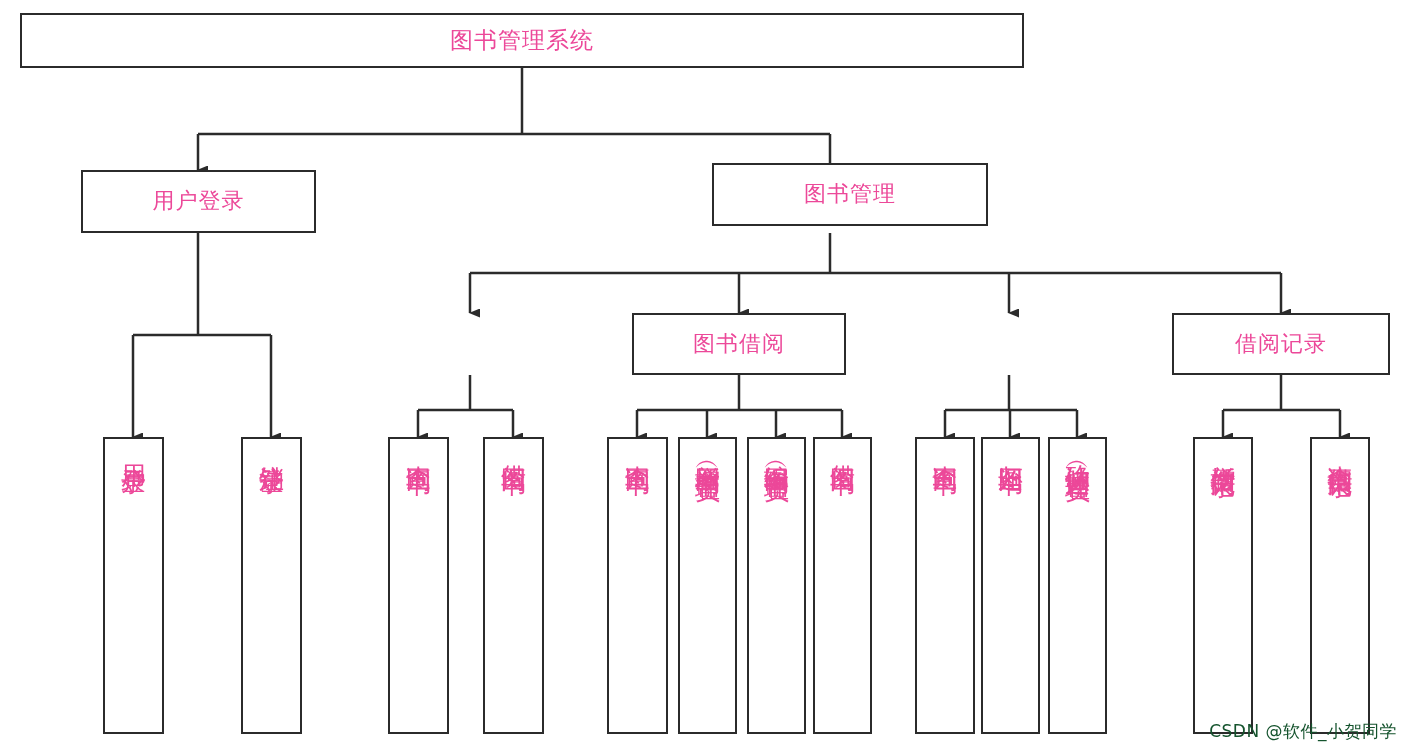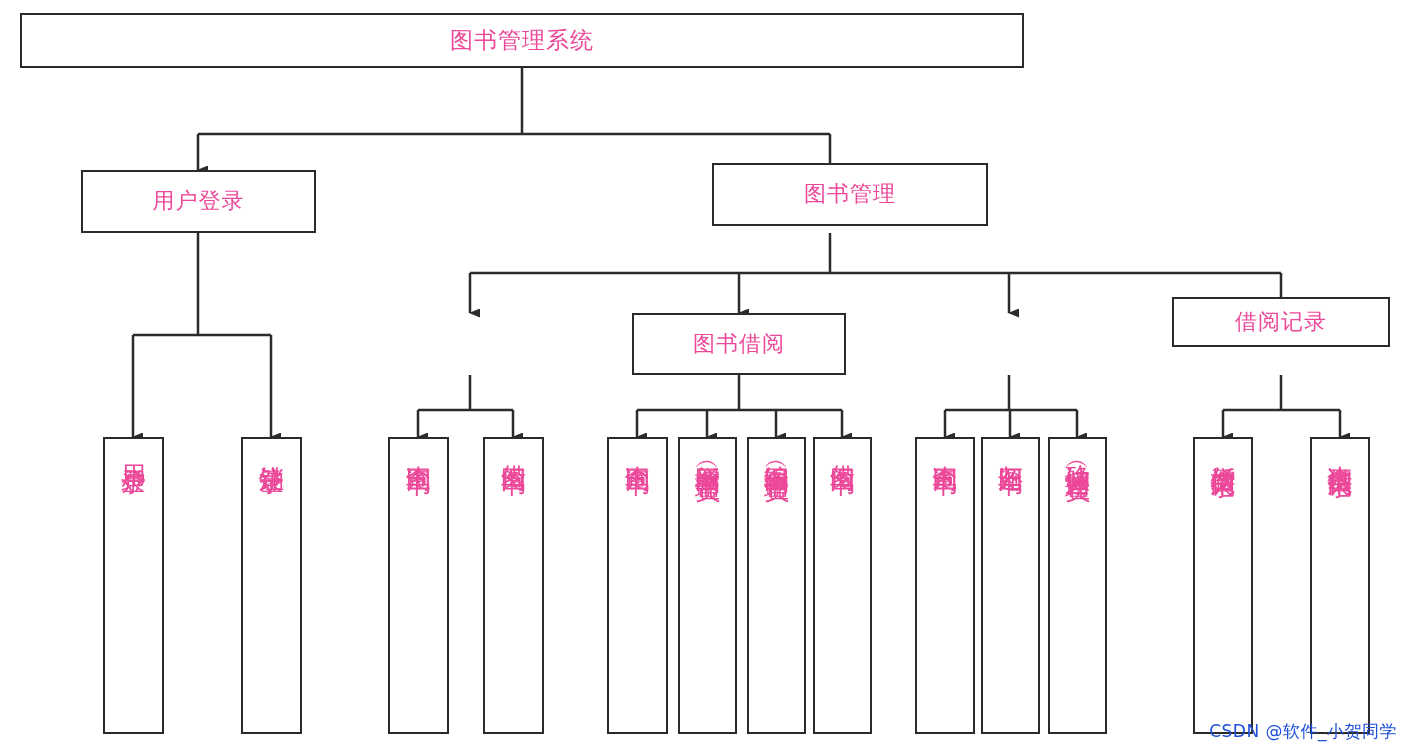--- a/index.html
+++ b/index.html
@@ -62,21 +62,21 @@
     font-size: 25px;
     line-height: 1.0;
     letter-spacing: 2px;
     white-space: nowrap;
   }
   .watermark {
     position: absolute;
     right: 8px;
     bottom: 4px;
     font-size: 17px;
-    color: #1d4ed8;
+    color: #14532d;
     letter-spacing: 0.5px;
     white-space: nowrap;
     user-select: none;
   }
 </style>
 </head>
 <body>
 
 <div id="diagram-root">
 
@@ -139,21 +139,21 @@
   <div class="node-box node-h" style="left:81px; top:170px; width:235px; height:63px;">
     <span class="node-label">用户登录</span>
   </div>
   <div class="node-box node-h" style="left:712px; top:163px; width:276px; height:63px;">
     <span class="node-label">图书管理</span>
   </div>
 
   <div class="node-box node-h" style="left:632px; top:313px; width:214px; height:62px;font-family:Liberation Serif, serif;">
     <span class="node-label">图书借阅</span>
   </div>
-  <div class="node-box node-h" style="left:1172px; top:297px; width:218px; height:50px;">
+  <div class="node-box node-h" style="left:1172px; top:313px; width:218px; height:62px;">
     <span class="node-label">借阅记录</span>
   </div>
 
   <div class="node-box node-v" style="left:103px; top:437px; width:61px; height:297px;">
     <span class="node-label">用户登录</span>
   </div>
   <div class="node-box node-v" style="left:241px; top:437px; width:61px; height:297px;">
     <span class="node-label">注销登录</span>
   </div>
 

